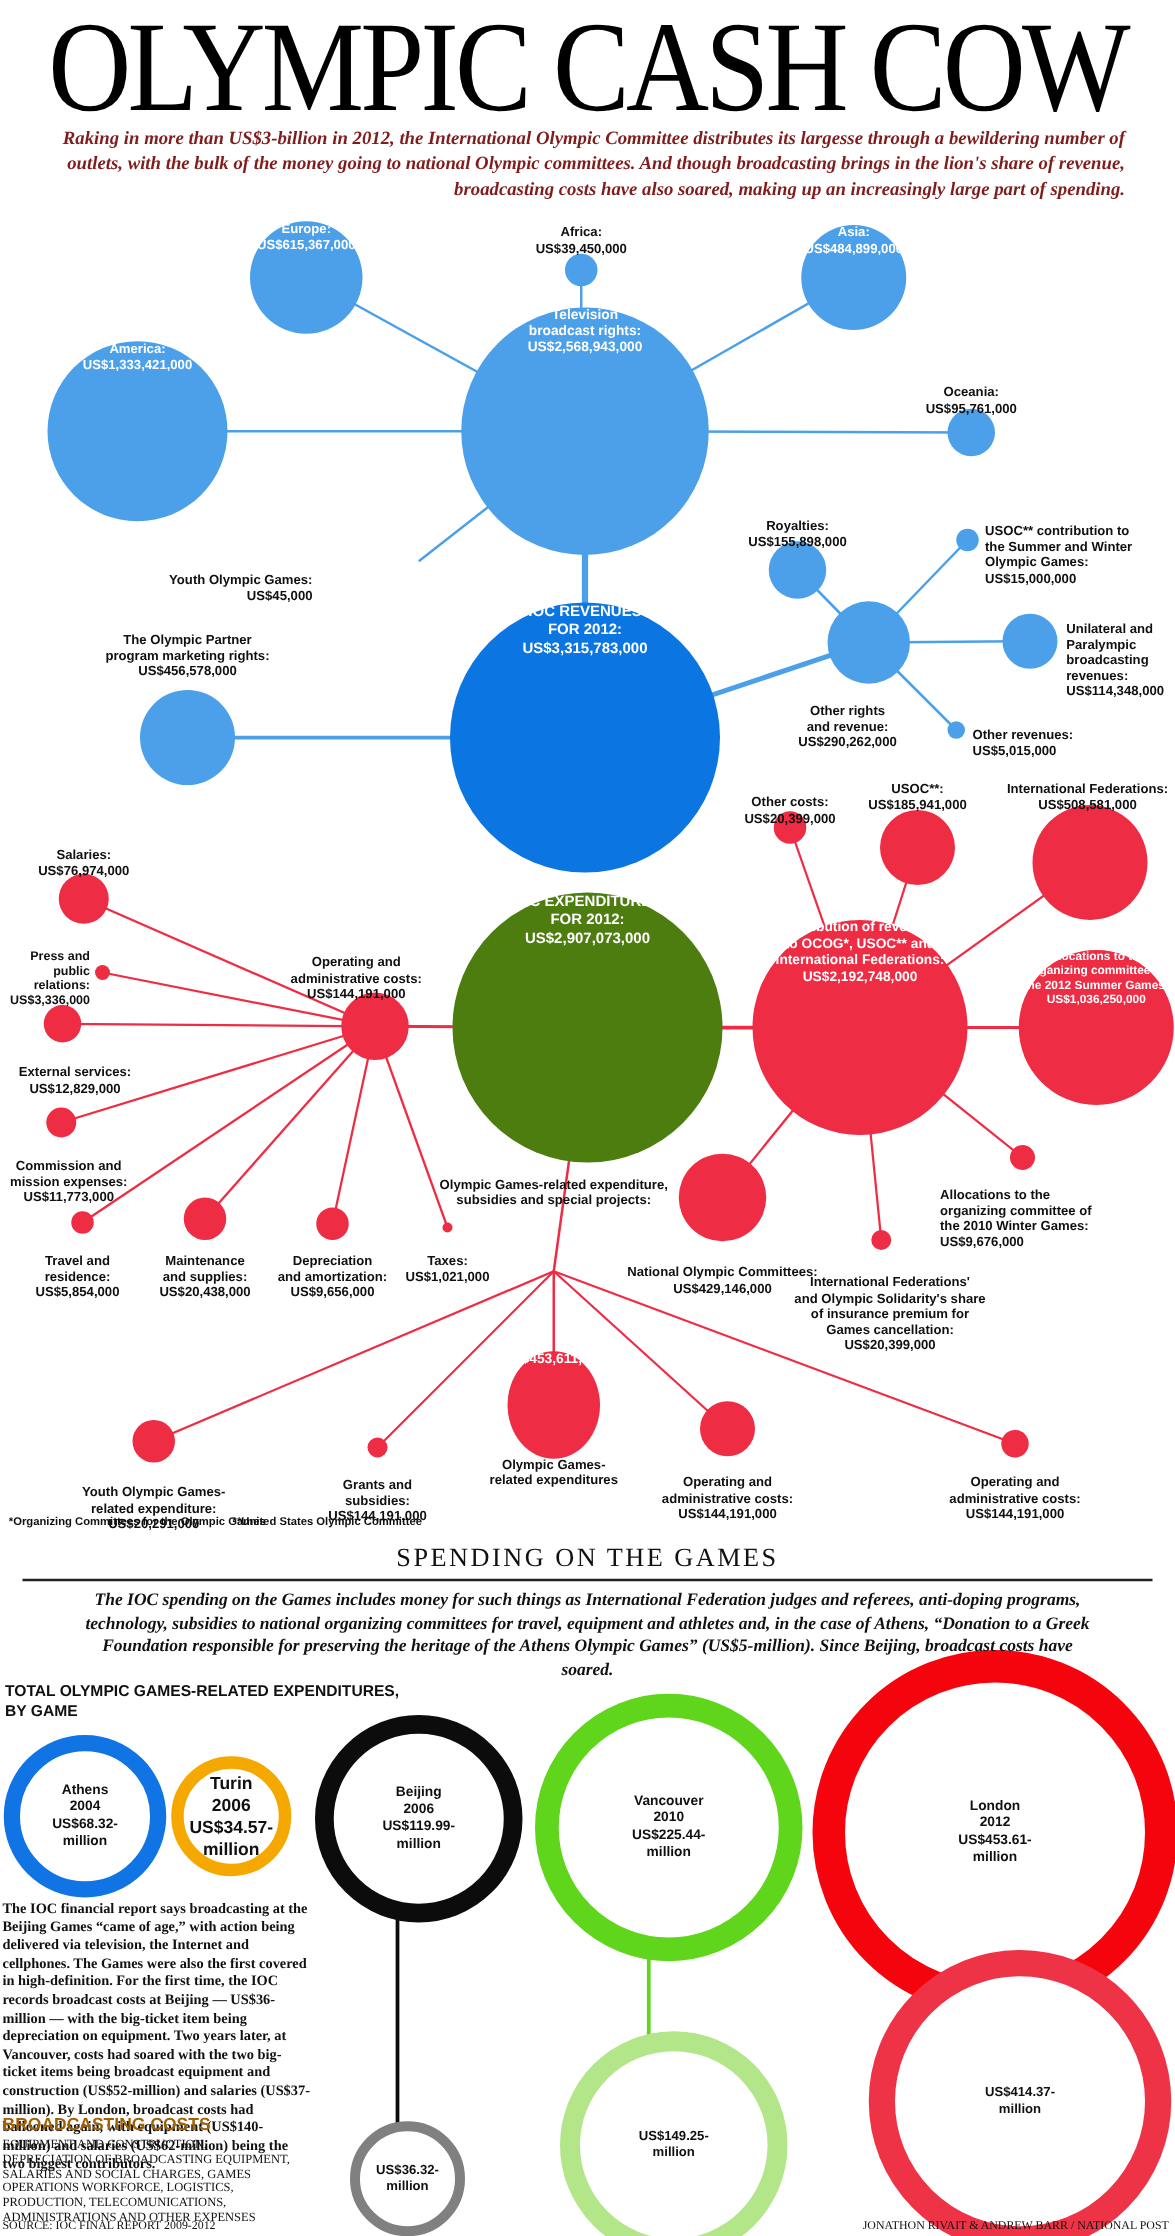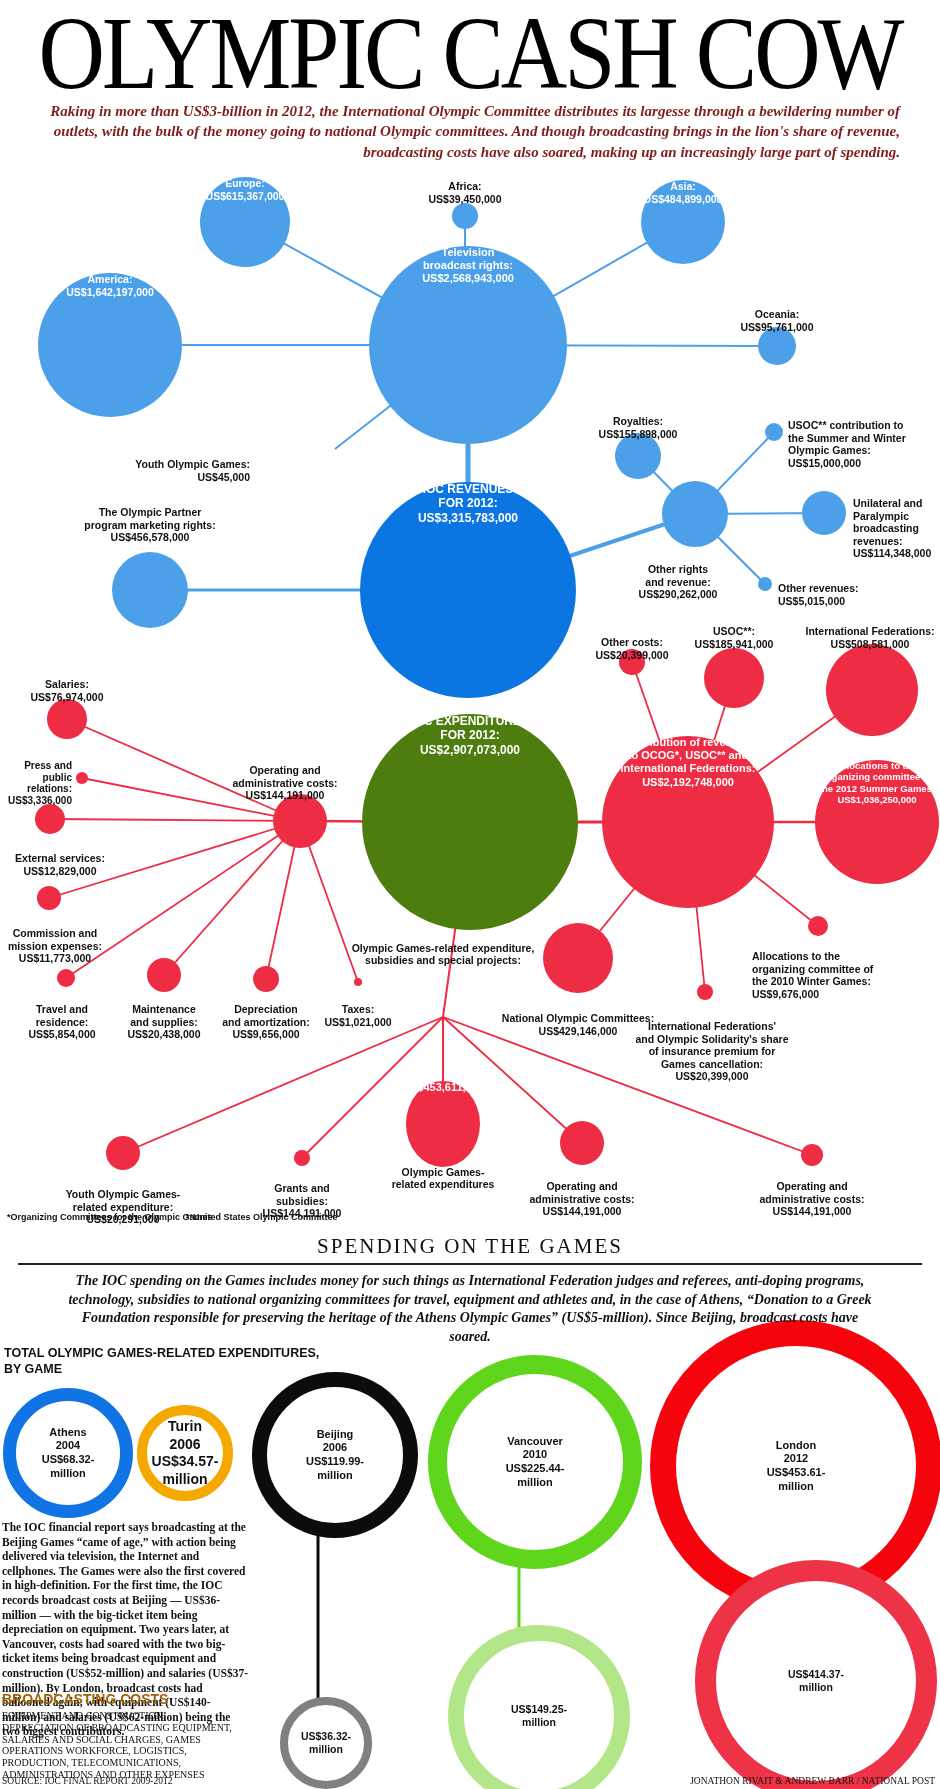--- a/index.html
+++ b/index.html
@@ -95,21 +95,21 @@
 
   <div id="title">OLYMPIC CASH COW</div>
   <div id="intro">Raking in more than US$3-billion in 2012, the International Olympic Committee distributes its largesse through a bewildering number of outlets, with the bulk of the money going to national Olympic committees. And though broadcasting brings in the lion's share of revenue, broadcasting costs have also soared, making up an increasingly large part of spending.</div>
 
   <div class="n bl" style="left:200px;top:177px;width:90px;height:90px">
     <span class="wt">Europe:</span>
     <span class="wt">US$615,367,000</span>
   </div>
   <div class="n bl" style="left:38px;top:273px;width:144px;height:144px">
     <span class="wt">America:</span>
-    <span class="wt">US$1,642,197,000</span>
+    <span class="wt">US$1,333,421,000</span>
   </div>
   <div class="n bl" style="left:452px;top:203px;width:26px;height:26px"></div>
   <div class="t" style="left:405px;top:168px;width:120px">
     <span class="b">Africa:</span><span class="b">US$39,450,000</span>
   </div>
   <div class="n bl" style="left:641px;top:180px;width:84px;height:84px">
     <span class="wt">Asia:</span>
     <span class="wt">US$484,899,000</span>
   </div>
   <div class="n bl" style="left:369px;top:246px;width:198px;height:198px">

